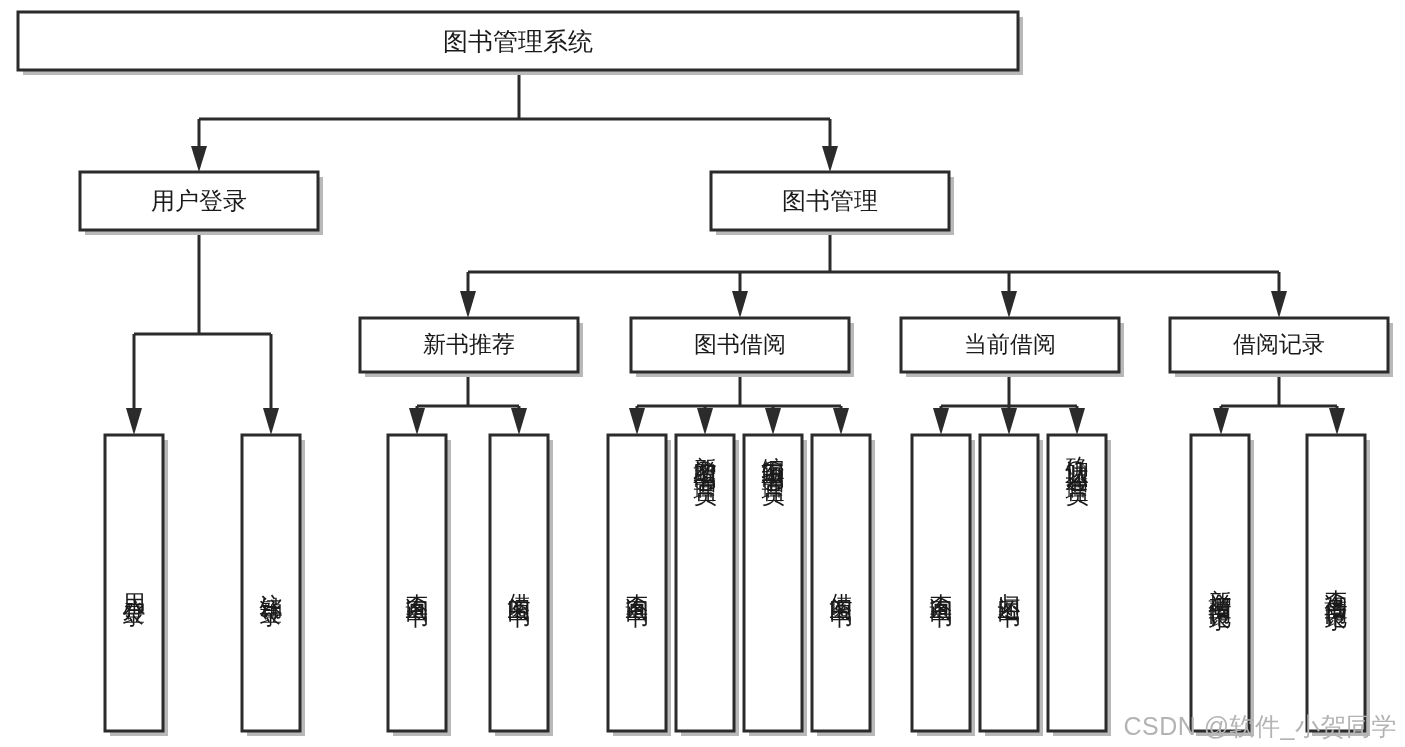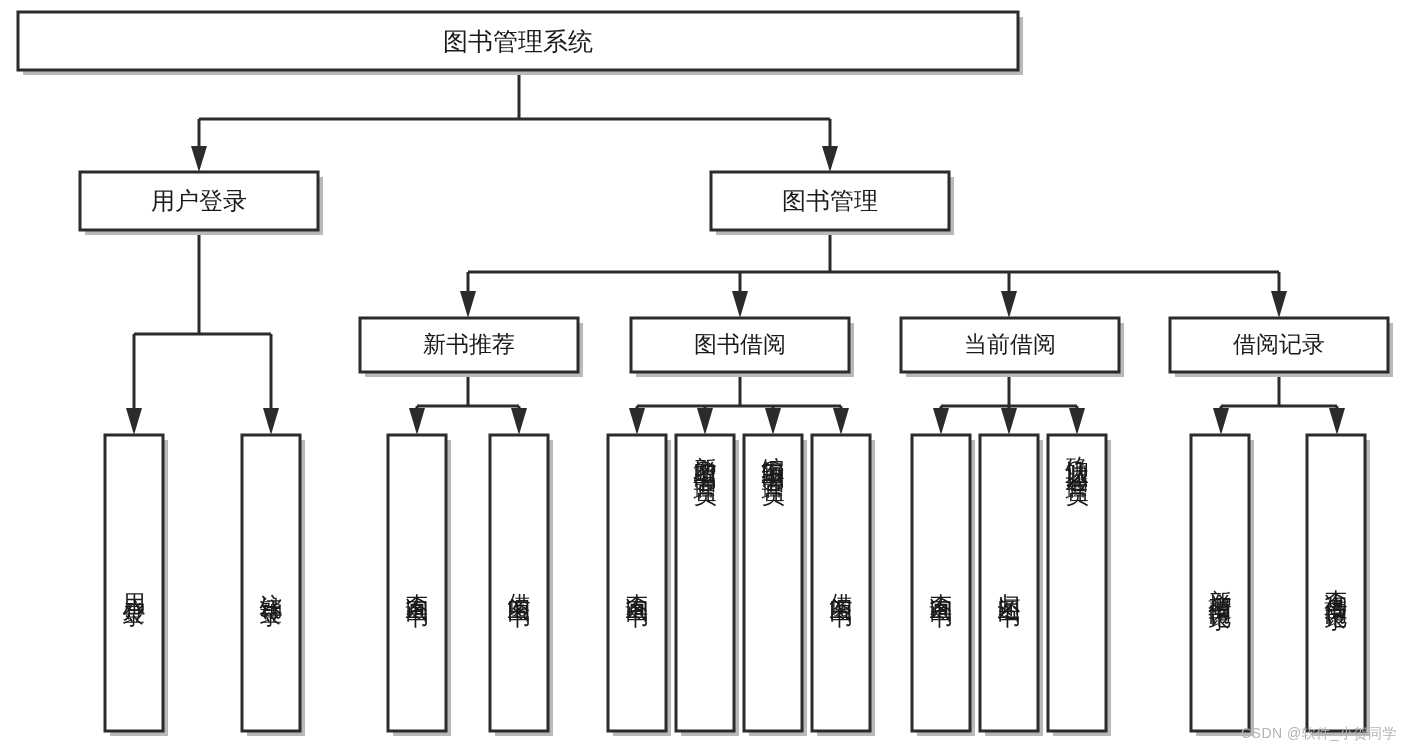--- a/index.html
+++ b/index.html
@@ -73,21 +73,21 @@
     line-height: 1.0;
     color: #1a1a1a;
     letter-spacing: 4px;
     white-space: nowrap;
   }
   .watermark {
     position: absolute;
     right: 8px;
     bottom: 4px;
     font-family: "Liberation Sans", "DejaVu Sans", sans-serif;
-    font-size: 14px;
+    font-size: 25px;
     color: #b3b3b3;
     white-space: nowrap;
     letter-spacing: 0.5px;
   }
 </style>
 </head>
 <body>
 
 <div id="diagram-root">
 

